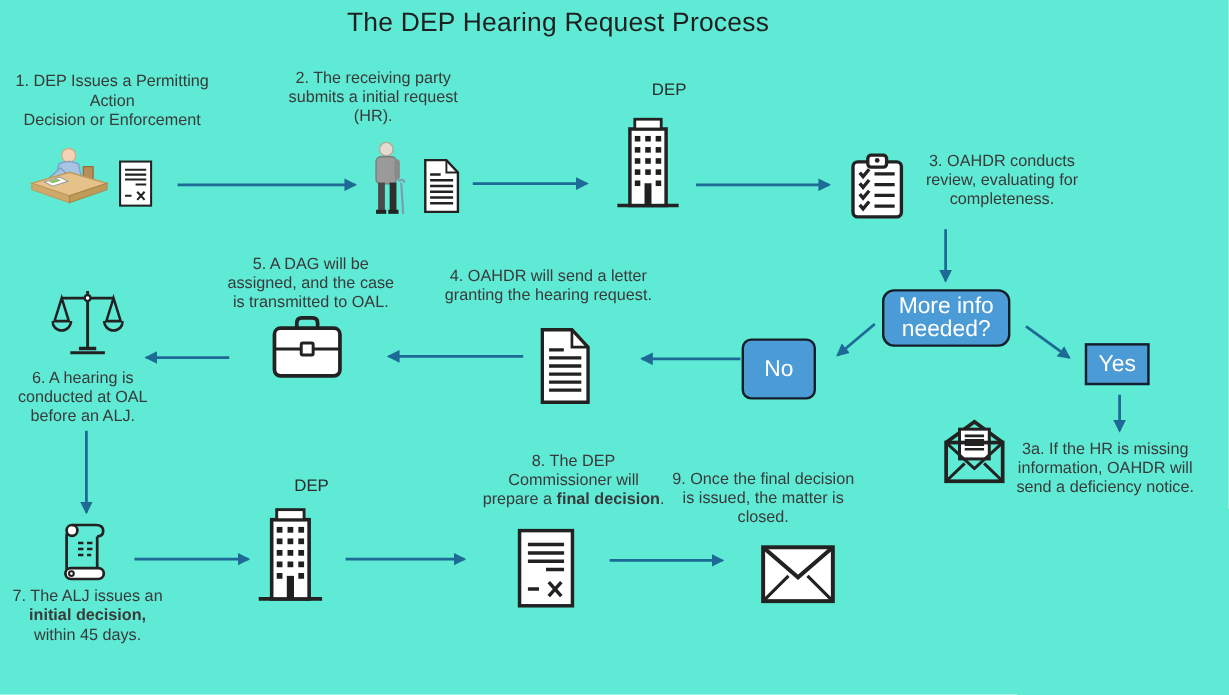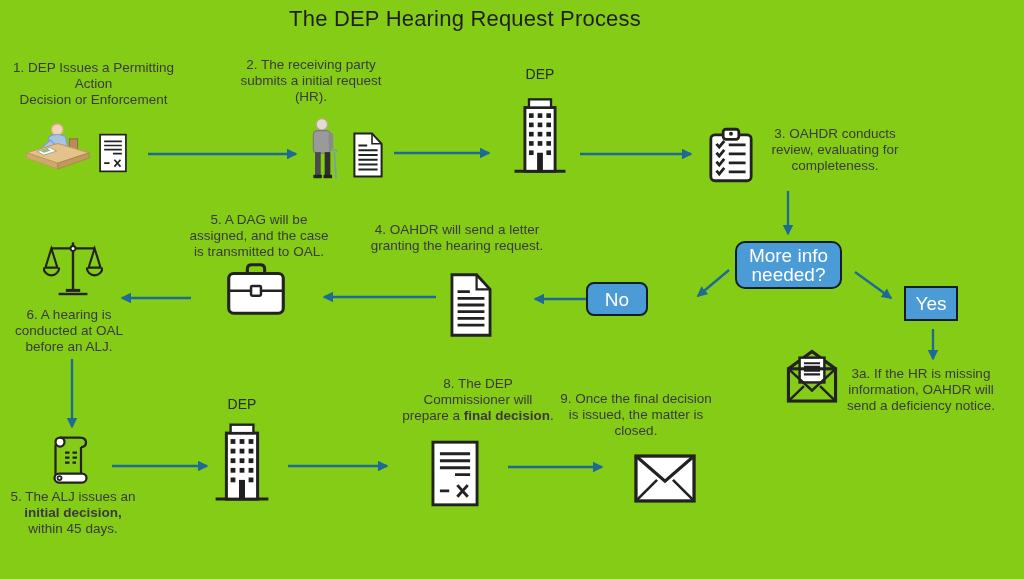--- a/index.html
+++ b/index.html
@@ -1,27 +1,27 @@
 <!DOCTYPE html>
 <html style="--arrow: #1E6A96; --box-fill: #4A9BD6; --box-border: #141E28; --text: #3A3A3A; --icon: #222222;"><head>
 <meta charset="utf-8">
 <style>
   :root{
     --arrow:#1E6A96; --box-fill:#4A9BD6; --box-border:#141E28;
     --text:#3A3A3A; --icon:#222222;
   }
   html,body{margin:0;padding:0;background:#fff;}
   body{font-family:"Liberation Sans",sans-serif;}
-  .canvas{position:relative;width:1024px;height:579px;background:#84cc16;overflow:hidden;}
+  .canvas{position:relative;width:1024px;height:579px;background:#5eead4;overflow:hidden;}
   .title{position:absolute;left:0;top:6px;width:930px;margin:0;text-align:center;
          font-size:22px;font-weight:400;color:#1f1f1f;letter-spacing:.2px;}
   .txt{position:absolute;text-align:center;font-size:13.5px;line-height:16px;color:var(--text);}
   .ln{display:block;}
   .b{font-weight:700;}
-  .deplbl{position:absolute;text-align:center;font-size:14px;color:#2b2b2b;}
+  .deplbl{position:absolute;text-align:right;font-size:14px;color:#2b2b2b;}
   .icon{position:absolute;}
   .icon svg{display:block;width:100%;height:100%;}
   .arrows{position:absolute;left:0;top:0;width:1024px;height:579px;pointer-events:none;}
   .flow{stroke:var(--arrow);stroke-width:2.3;fill:none;}
   .arrowhead{fill:var(--arrow);}
   .box{position:absolute;background:var(--box-fill);border:2.5px solid var(--box-border);
        border-radius:10px;color:#fff;display:flex;align-items:center;justify-content:center;
        text-align:center;font-size:19px;line-height:19px;padding:2px 6px;box-sizing:border-box;}
 </style>
 </head>
@@ -141,21 +141,21 @@
   </div>
   <div class="txt" style="left:768px;top:126px;width:134px">
     <span class="ln">3. OAHDR conducts</span>
     <span class="ln">review, evaluating for</span>
     <span class="ln">completeness.</span>
   </div>
 
   <div class="box" style="left:735px;top:241px;width:107px;height:48px">
     <span>More info needed?</span>
   </div>
-  <div class="box" style="left:586px;top:282px;width:62px;height:34px;border-radius:8px">
+  <div class="box" style="left:618px;top:282px;width:62px;height:51px;border-radius:8px">
     <span>No</span>
   </div>
   <div class="box" style="left:904px;top:286px;width:54px;height:35px;border-radius:0">
     <span>Yes</span>
   </div>
 
   <div class="icon" style="left:781px;top:343px;width:62px;height:64px">
     <svg viewBox="0 0 100 100">
       <path d="M12,40 L50,12 L88,40" fill="none" stroke="#222" stroke-width="5"></path>
       <rect x="30" y="22" width="40" height="40" fill="#fff" stroke="#222" stroke-width="4"></rect>
@@ -221,21 +221,21 @@
       <circle cx="24" cy="19" r="9" fill="#fff" stroke="#222" stroke-width="4.5"></circle>
       <path d="M24,10 H64 q12,0 12,10 q0,9 -10,9" fill="none" stroke="#222" stroke-width="4.5"></path>
       <path d="M66,29 V82" stroke="#222" stroke-width="4.5"></path>
       <path d="M15,24 V84" stroke="#222" stroke-width="4.5"></path>
       <rect x="13" y="82" width="64" height="18" rx="9" fill="#fff" stroke="#222" stroke-width="4.5"></rect>
       <circle cx="23" cy="91" r="4" fill="none" stroke="#222" stroke-width="3.5"></circle>
       <path d="M34,40 H62 M34,50 H62 M34,60 H56" stroke="#222" stroke-width="4.5" stroke-dasharray="9 6"></path>
     </svg>
   </div>
   <div class="txt" style="left:6px;top:489px;width:134px">
-    <span class="ln">5. The ALJ issues an</span>
+    <span class="ln">7. The ALJ issues an</span>
     <span class="ln b">initial decision,</span>
     <span class="ln">within 45 days.</span>
   </div>
 
   <div class="deplbl" style="left:210px;top:396px;width:64px">DEP</div>
   <div class="icon" style="left:212px;top:414px;width:60px;height:91px">
     <svg viewBox="0 0 100 140">
       <path d="M6,136 H94" stroke="#222" stroke-width="5"></path>
       <rect x="24" y="26" width="52" height="110" fill="#fff" stroke="#222" stroke-width="5"></rect>
       <rect x="31" y="12" width="38" height="14" fill="#fff" stroke="#222" stroke-width="4"></rect>

